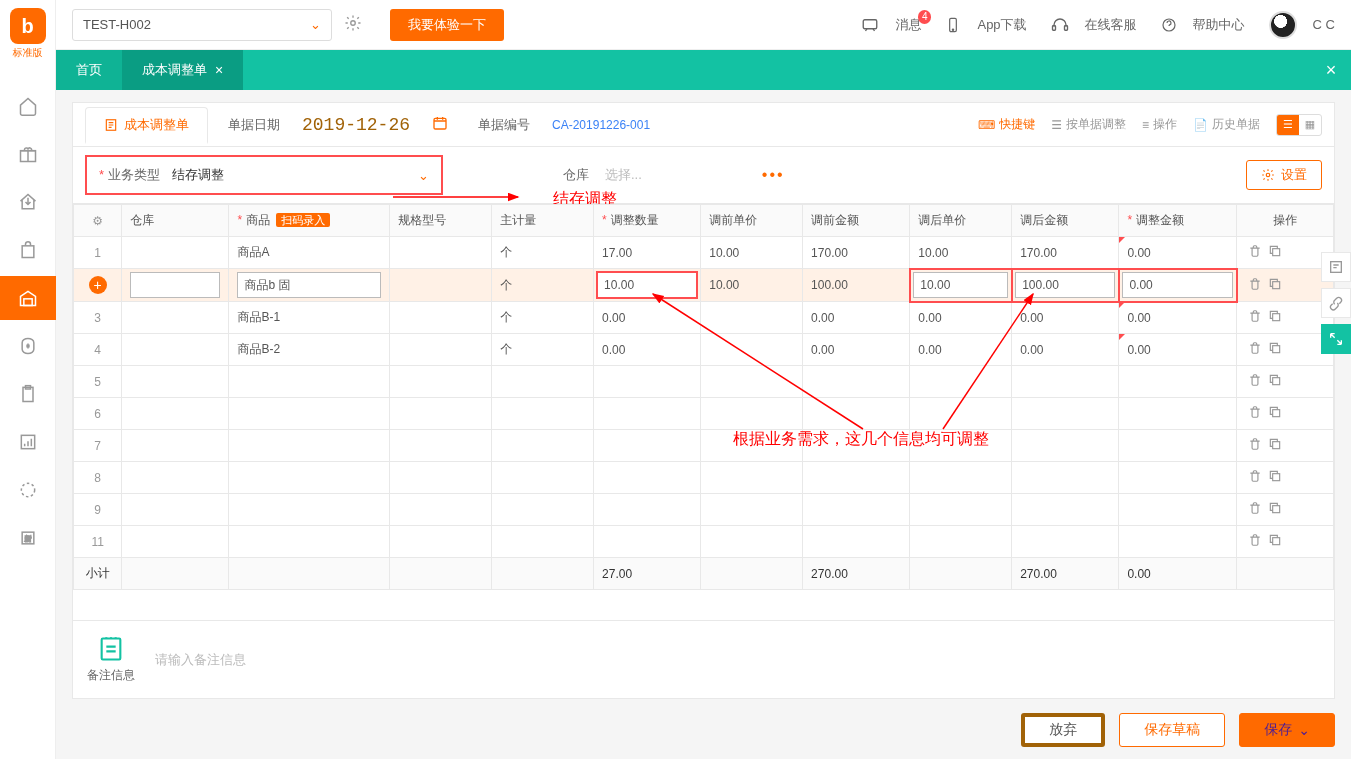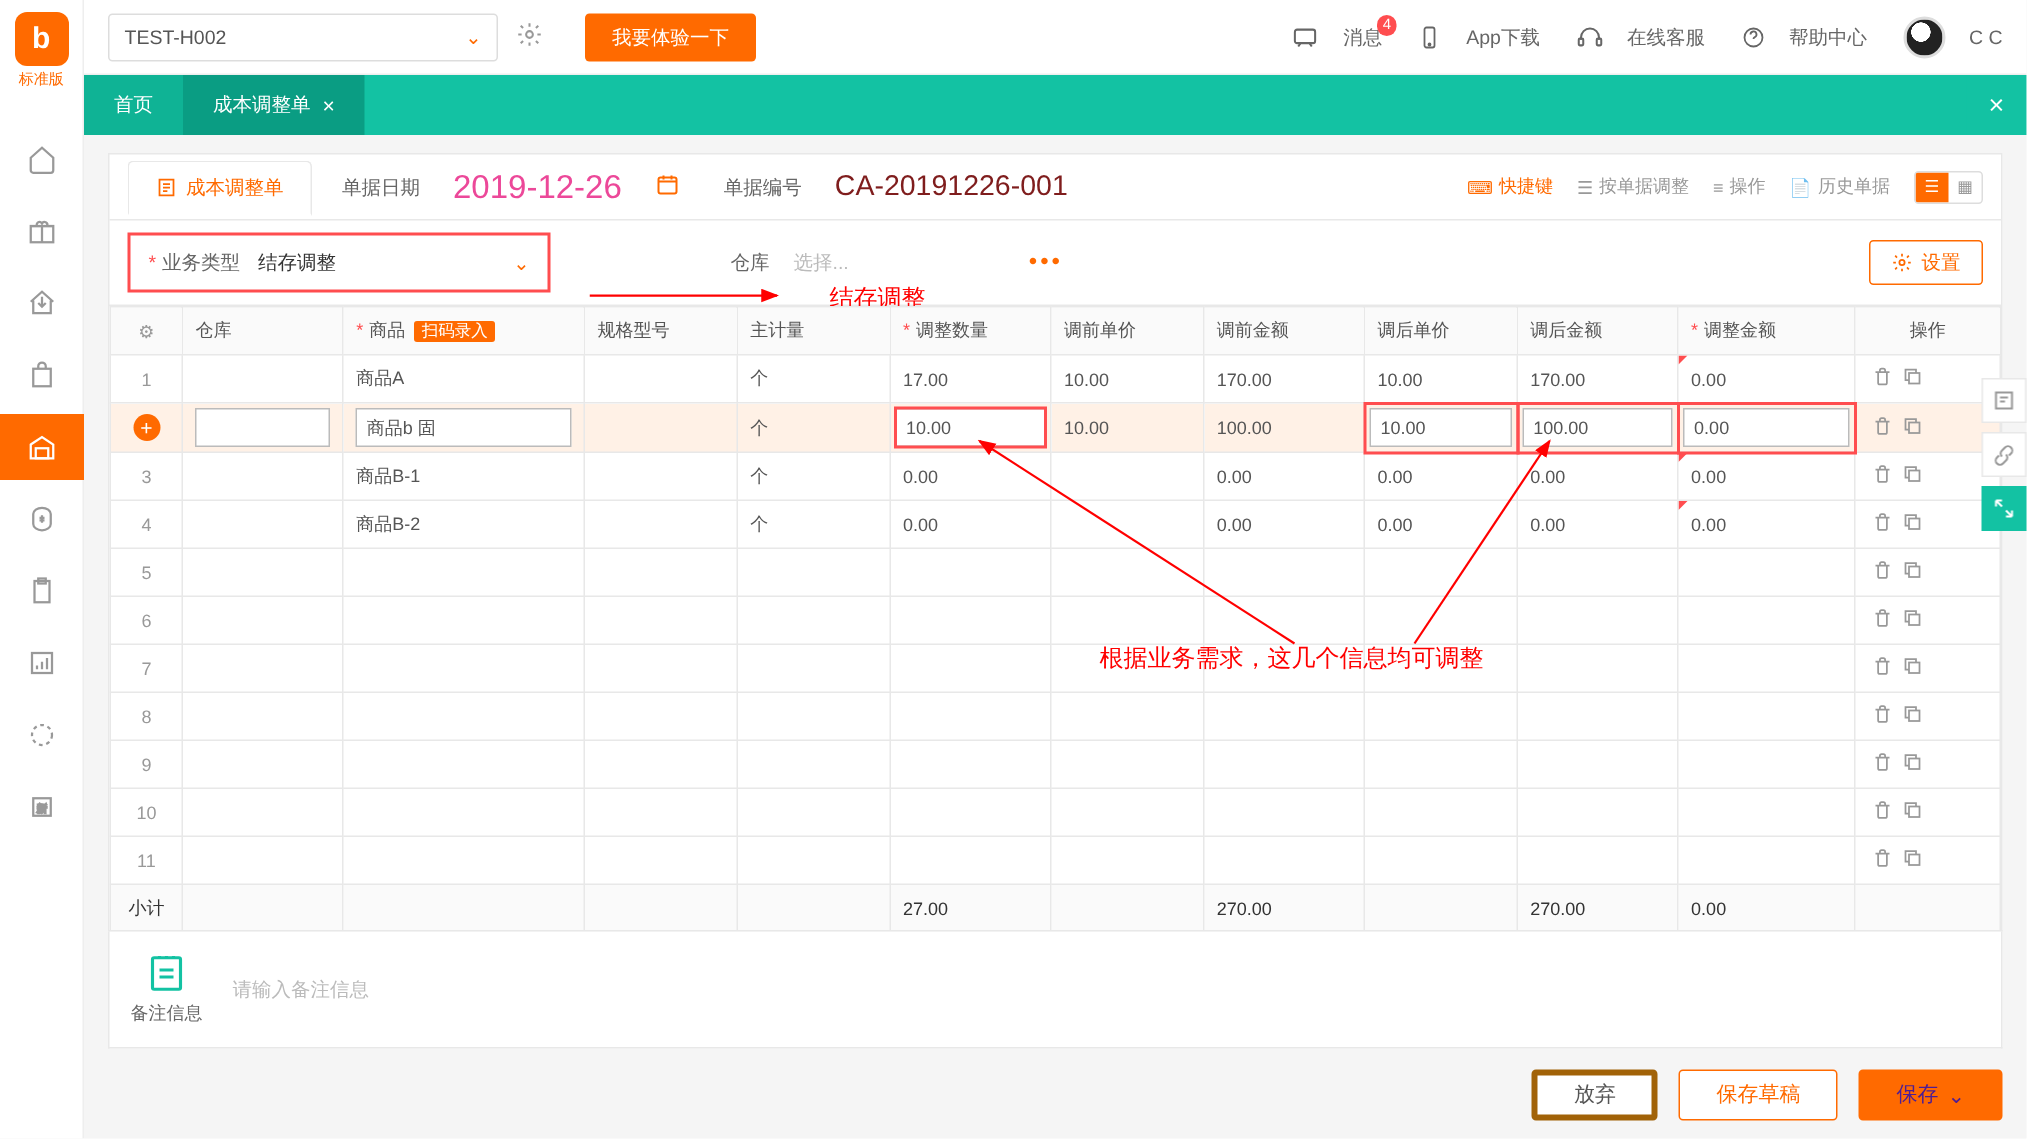--- a/index.html
+++ b/index.html
@@ -26,30 +26,30 @@
 .tab { padding: 0 20px; display: flex; align-items: center; color: #fff; cursor: pointer; gap: 8px; }
 .tab.home { background: #0fb395; }
 .tab.active { background: #0a9d83; }
 .tab-close { font-size: 14px; cursor: pointer; }
 .close-panel { margin-left: auto; width: 40px; background: #13c2a3; display: flex; align-items: center; justify-content: center; color: #fff; cursor: pointer; font-size: 18px; }
 .content { flex: 1; padding: 12px 16px; background: #f5f5f5; overflow: hidden; display: flex; flex-direction: column; }
 .doc-header { background: #fff; border: 1px solid #e8e8e8; }
 .doc-header-row1 { display: flex; align-items: center; height: 44px; padding: 0 12px; border-bottom: 1px solid #e8e8e8; }
 .doc-tab { border: 1px solid #e8e8e8; border-bottom: 2px solid #fff; border-radius: 4px 4px 0 0; padding: 8px 18px; display: flex; align-items: center; gap: 6px; color: #ff6a00; position: relative; top: 1px; background: #fff; }
 .doc-meta { margin-left: 20px; display: flex; align-items: center; gap: 22px; color: #666; }
-.doc-date-val { font-size: 22px; color: #ec4899; }
+.doc-date-val { font-size: 18px; color: #a16207; font-family: Liberation Mono, monospace; }
 .cal-icon { color: #ff6a00; }
 .doc-actions { margin-left: auto; display: flex; align-items: center; gap: 16px; color: #999; font-size: 12px; }
 .doc-actions .act { display: flex; align-items: center; gap: 4px; cursor: pointer; }
 .doc-actions .act.orange { color: #ff6a00; }
 .view-toggle { display: flex; border: 1px solid #ddd; border-radius: 3px; overflow: hidden; }
 .vt-btn { width: 22px; height: 20px; display: flex; align-items: center; justify-content: center; font-size: 11px; cursor: pointer; }
 .vt-btn.active { background: #ff6a00; color: #fff; }
 .doc-header-row2 { display: flex; align-items: center; height: 56px; padding: 0 12px; position: relative; }
-.bt-field { width: 282px; height: 40px; display: flex; align-items: center; padding: 0 12px; justify-content: space-between; border: 2px solid #ff4d4f; }
+.bt-field { width: 358px; height: 40px; display: flex; align-items: center; padding: 0 12px; justify-content: space-between; border: 2px solid #ff4d4f; }
 .bt-label { color: #666; }
 .req { color: #ff4d4f; margin-right: 4px; }
 .bt-value { margin-left: 12px; color: #333; flex: 1; }
 .bt-chev { color: #ff6a00; }
 .wh-field { margin-left: 120px; color: #666; display: flex; align-items: center; gap: 16px; }
 .wh-placeholder { color: #bbb; }
 .dots { margin-left: 120px; color: #ff6a00; cursor: pointer; font-size: 16px; letter-spacing: 2px; }
 .settings-btn { margin-left: auto; border: 1px solid #ff6a00; color: #ff6a00; background: #fff; height: 30px; padding: 0 14px; border-radius: 3px; cursor: pointer; display: flex; align-items: center; gap: 6px; font-size: 13px; }
 .annot { position: absolute; color: #ff0000; font-size: 16px; pointer-events: none; }
 .annot1 { left: 480px; top: 42px; }
@@ -224,21 +224,21 @@
             <span>成本调整单</span>
           </div>
           <div class="doc-meta">
             <span>单据日期</span>
             <span class="doc-date-val">2019-12-26</span>
             <span class="cal-icon"><svg width="16" height="16" viewBox="0 0 24 24" fill="none" stroke="currentColor" stroke-width="2">
                   <rect x="3" y="5" width="18" height="16" rx="2"></rect>
                   <path d="M3 9h18M8 3v4m8-4v4"></path>
                 </svg></span>
             <span style="margin-left:8px;">单据编号</span>
-            <span style="color:#7f1d1d;font-size:19px;">CA-20191226-001</span>
+            <span style="color:#3b82f6;font-size:12px;">CA-20191226-001</span>
           </div>
           <div class="doc-actions">
             <span class="act orange">⌨ <span>快捷键</span></span>
             <span class="act">☰ <span>按单据调整</span></span>
             <span class="act">≡ <span>操作</span></span>
             <span class="act">📄 <span>历史单据</span></span>
             <div class="view-toggle">
               <div class="vt-btn active">☰</div>
               <div class="vt-btn">▦</div>
             </div>
@@ -484,39 +484,20 @@
                 <td></td>
                 <td class="" style="position:relative;"></td>
                 <td class="ops-cell"><span class="op-icon"><svg width="14" height="14" viewBox="0 0 24 24" fill="none" stroke="currentColor" stroke-width="2">
                       <path d="M4 7h16M9 7V5a2 2 0 0 1 2-2h2a2 2 0 0 1 2 2v2m-8 0v12a2 2 0 0 0 2 2h6a2 2 0 0 0 2-2V7"></path>
                     </svg></span><span class="op-icon"><svg width="14" height="14" viewBox="0 0 24 24" fill="none" stroke="currentColor" stroke-width="2">
                       <rect x="8" y="8" width="12" height="12"></rect>
                       <path d="M16 8V4H4v12h4"></path>
                     </svg></span></td>
               </tr>
               <tr>
-                <td class="rownum">10</td>
-                <td></td>
-                <td></td>
-                <td></td>
-                <td></td>
-                <td></td>
-                <td></td>
-                <td></td>
-                <td></td>
-                <td></td>
-                <td class="" style="position:relative;"></td>
-                <td class="ops-cell"><span class="op-icon"><svg width="14" height="14" viewBox="0 0 24 24" fill="none" stroke="currentColor" stroke-width="2">
-                      <path d="M4 7h16M9 7V5a2 2 0 0 1 2-2h2a2 2 0 0 1 2 2v2m-8 0v12a2 2 0 0 0 2 2h6a2 2 0 0 0 2-2V7"></path>
-                    </svg></span><span class="op-icon"><svg width="14" height="14" viewBox="0 0 24 24" fill="none" stroke="currentColor" stroke-width="2">
-                      <rect x="8" y="8" width="12" height="12"></rect>
-                      <path d="M16 8V4H4v12h4"></path>
-                    </svg></span></td>
-              </tr>
-              <tr>
                 <td class="rownum">11</td>
                 <td></td>
                 <td></td>
                 <td></td>
                 <td></td>
                 <td></td>
                 <td></td>
                 <td></td>
                 <td></td>
                 <td></td>

